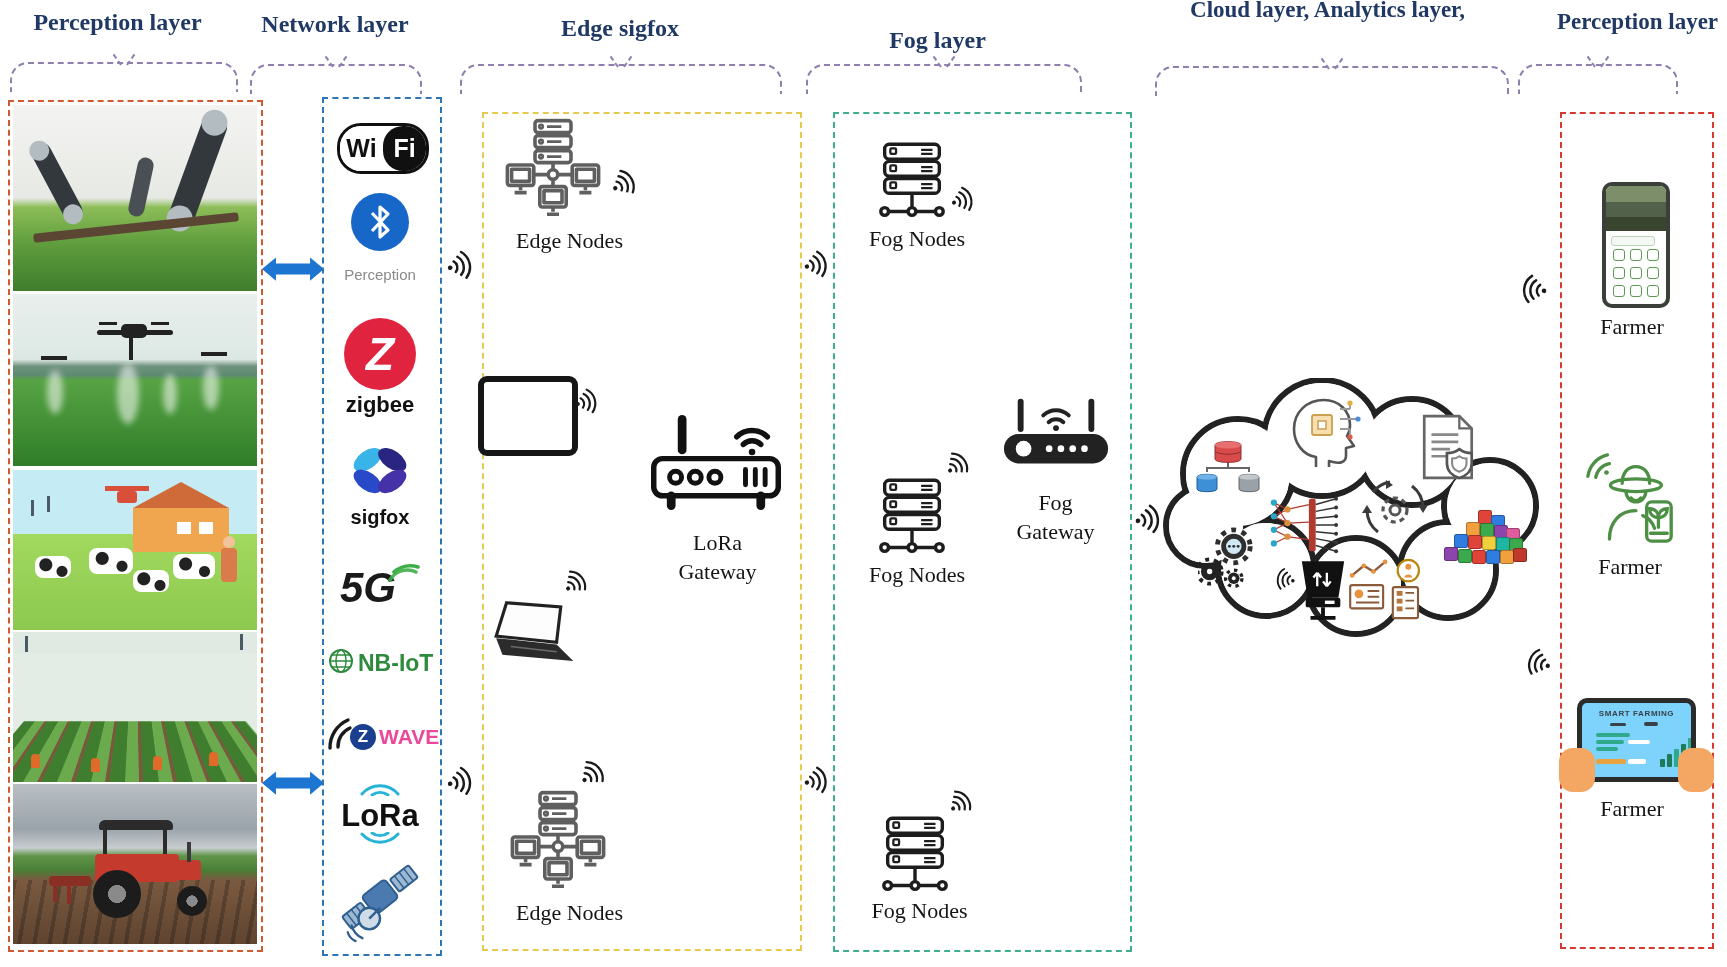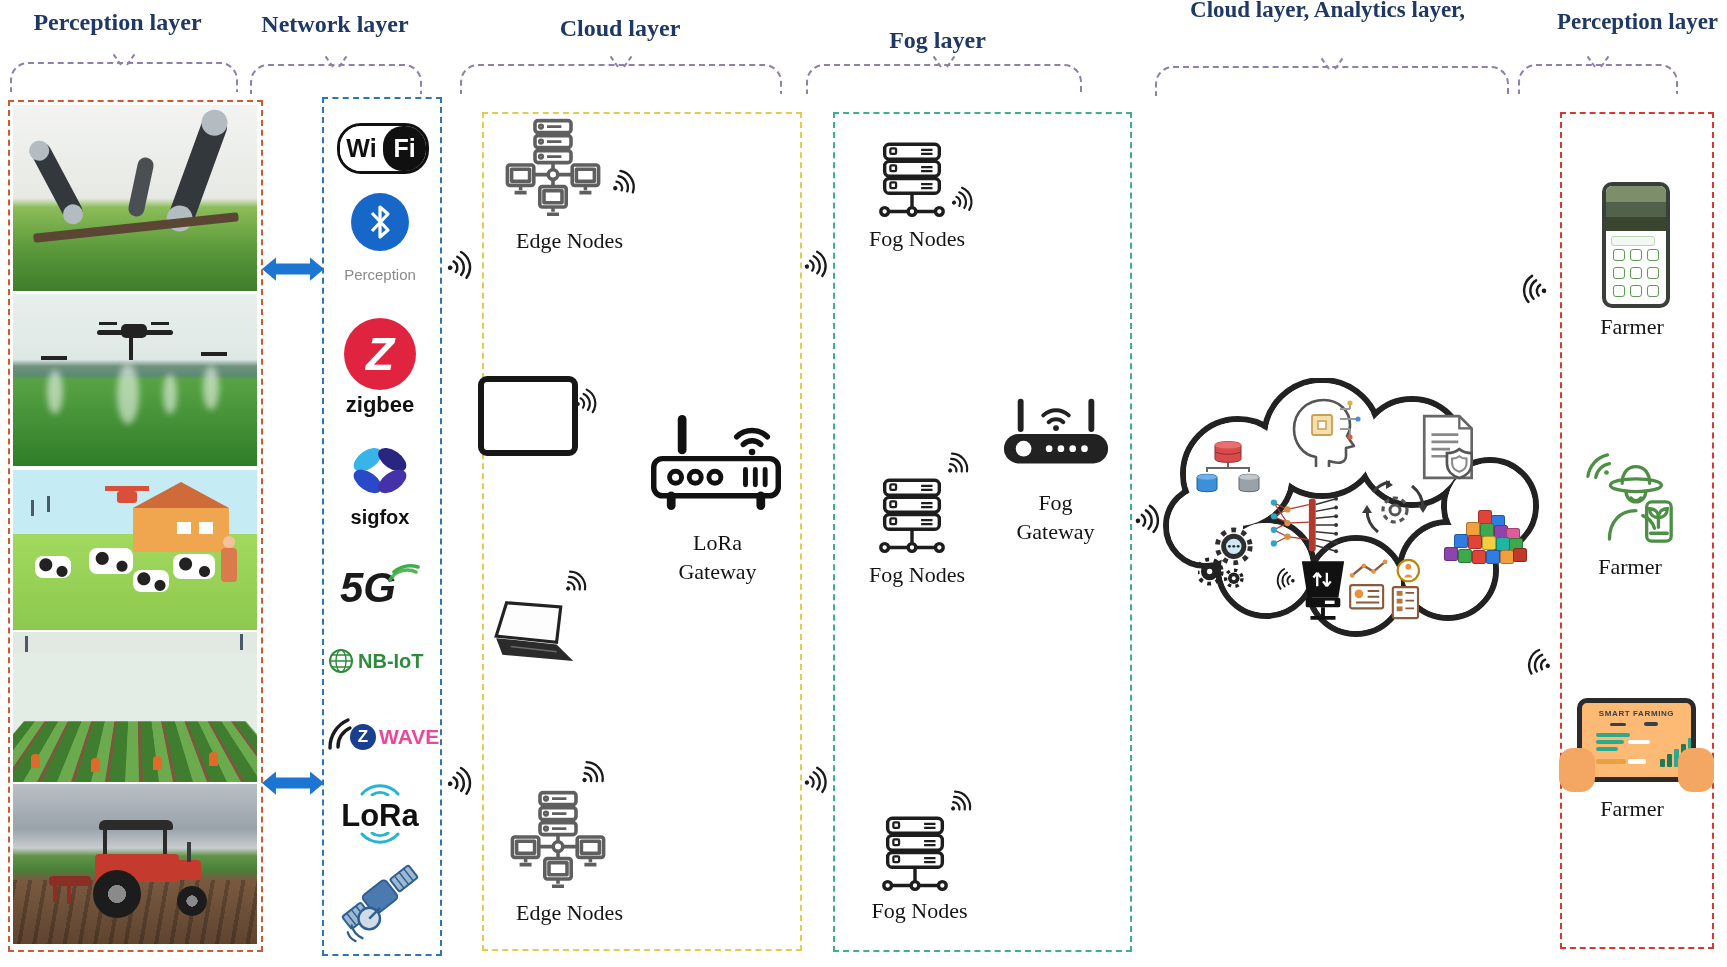--- a/index.html
+++ b/index.html
@@ -63,21 +63,21 @@
   .phone .shot{position:absolute;left:0;top:0;right:0;height:38%;
       background:linear-gradient(180deg,#7c8f6a 0 35%,#51614a 35% 70%,#39452f 70% 100%)}
   .phone .search{position:absolute;left:8%;top:42%;width:70%;height:7%;border:1px solid #bcd4ba;border-radius:3px;background:#f4f8f4}
   .phone .grid{position:absolute;left:10%;top:53%;width:80%;height:42%;display:grid;
       grid-template-columns:repeat(3,1fr);gap:4px;align-items:center;justify-items:center}
   .phone .grid i{width:10px;height:10px;border:1.6px solid #5d9b53;border-radius:3px}
 
   
   .tabhold{position:absolute}
   .tabhold .tb{position:absolute;left:14px;right:14px;top:0;bottom:10px;border:5px solid #2b2b2b;
-      border-radius:10px;background:#fdba74;overflow:hidden}
+      border-radius:10px;background:#7dd3fc;overflow:hidden}
   .tabhold .ttl{position:absolute;left:0;right:0;top:6px;text-align:center;
       font-family:"Liberation Sans",sans-serif;font-size:8px;font-weight:bold;color:#38424a;letter-spacing:.6px}
   .bar{position:absolute;border-radius:2px}
   .hand{position:absolute;width:36px;height:44px;background:#f4a763;border-radius:14px;bottom:0}
   .vbars{position:absolute;display:flex;align-items:flex-end;gap:2px}
   .vbars i{width:5px;background:#1f7a5a;border-radius:1px}
 
   .cube{position:absolute;width:12px;height:12px;border-radius:2.5px;border:1px solid rgba(0,0,0,.28)}
 </style>
 </head>
@@ -131,21 +131,21 @@
           <circle cx="8" cy="61" r="3.4" fill="#fff"></circle>
           <circle cx="32" cy="61" r="3.4" fill="#fff"></circle>
           <circle cx="56" cy="61" r="3.4" fill="#fff"></circle>
         </g>
       </symbol>
     </defs>
   </svg>
 
   <div class="hdr" style="left:15px;top:10px;width:205px">Perception layer</div>
   <div class="hdr" style="left:250px;top:12px;width:170px">Network layer</div>
-  <div class="hdr" style="left:515px;top:16px;width:210px">Cloud layer</div>
+  <div class="hdr" style="left:515px;top:16px;width:210px">Edge sigfox</div>
   <div class="hdr" style="left:830px;top:28px;width:215px">Fog layer</div>
   <div class="hdr" style="left:1155px;top:-2px;width:345px;font-size:23px">
     <div>Cloud layer, Analytics layer,</div>
   </div>
   <div class="hdr" style="left:1548px;top:10px;width:179px;font-size:23px">Perception layer</div>
 
   <div class="brace" style="left:10px;top:62px;width:224px">
       <i class="t1"></i>
       <i class="t2"></i>
     </div>
@@ -286,21 +286,21 @@
       </g>
     </svg>
   </div>
 
   <div class="abs" style="left:328px;top:646px;width:108px;height:32px">
     <svg style="position:absolute;left:0;top:2px" width="26" height="26" viewBox="0 0 26 26">
       <circle cx="13" cy="13" r="11" fill="none" stroke="#2e8b3d" stroke-width="2"></circle>
       <ellipse cx="13" cy="13" rx="5" ry="11" fill="none" stroke="#2e8b3d" stroke-width="1.4"></ellipse>
       <path d="M2 13h22M4 7h18M4 19h18" stroke="#2e8b3d" stroke-width="1.4"></path>
     </svg>
-    <span class="sans" style="position:absolute;left:30px;top:4px;font-size:20px;font-weight:bold;color:#2e8b3d">NB-IoT</span>
+    <span class="sans" style="position:absolute;left:30px;top:4px;font-size:23px;font-weight:bold;color:#2e8b3d">NB-IoT</span>
   </div>
 
   <div class="abs" style="left:324px;top:712px;width:112px;height:46px">
     <svg style="position:absolute;left:0;top:0" width="30" height="44" viewBox="0 0 30 44">
       <g fill="none" stroke="#1a1a1a" stroke-width="3.4" stroke-linecap="round">
         <path d="M24 8a30 30 0 0 0-18 28"></path>
         <path d="M26 16a20 20 0 0 0-12 19"></path>
       </g>
     </svg>
     <div class="circle sans" style="left:26px;top:12px;width:26px;height:26px;background:#1b3f8f;color:#fff;font-weight:bold;font-size:17px">Z</div>

